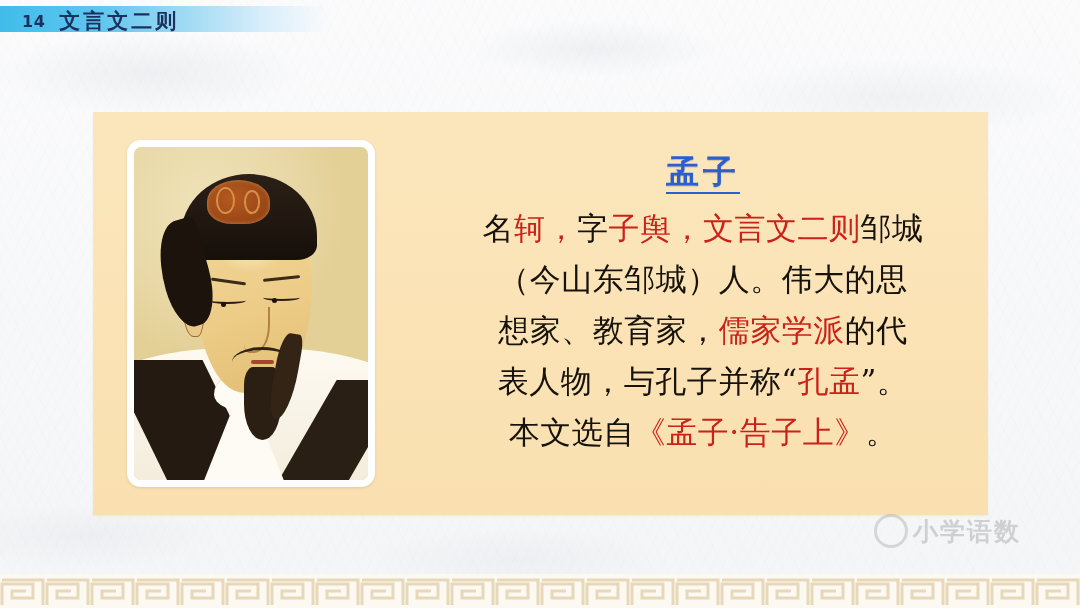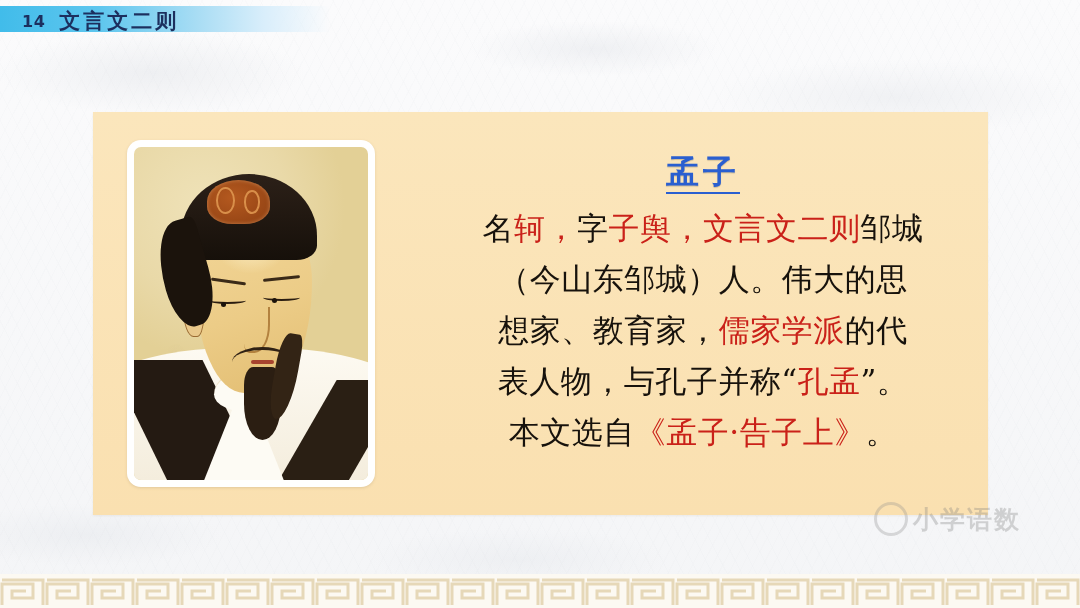--- a/index.html
+++ b/index.html
@@ -211,21 +211,21 @@
   .bio-line .r { color:#ca2119; }
   
   .greek-border {
     position:absolute; left:0; bottom:0; width:1080px; height:34px;
     background:#fbf7ee;
     overflow:hidden;
   }
   .greek-border svg { display:block; }
   
   .watermark {
-    position:absolute; right:8px; bottom:42px; width:206px; height:72px;margin-left:24px;
+    position:absolute; right:8px; bottom:30px; width:206px; height:72px;margin-left:24px;
   }
   .wm-logo {
     position:absolute; left:8px; top:2px; width:190px; height:46px;
     opacity:.30; color:#6a6a6a;
     display:flex; align-items:center; gap:5px;
   }
   .wm-logo-circle {
     width:34px; height:34px; border-radius:50%;
     border:3px solid #8e8e8e;
   }

